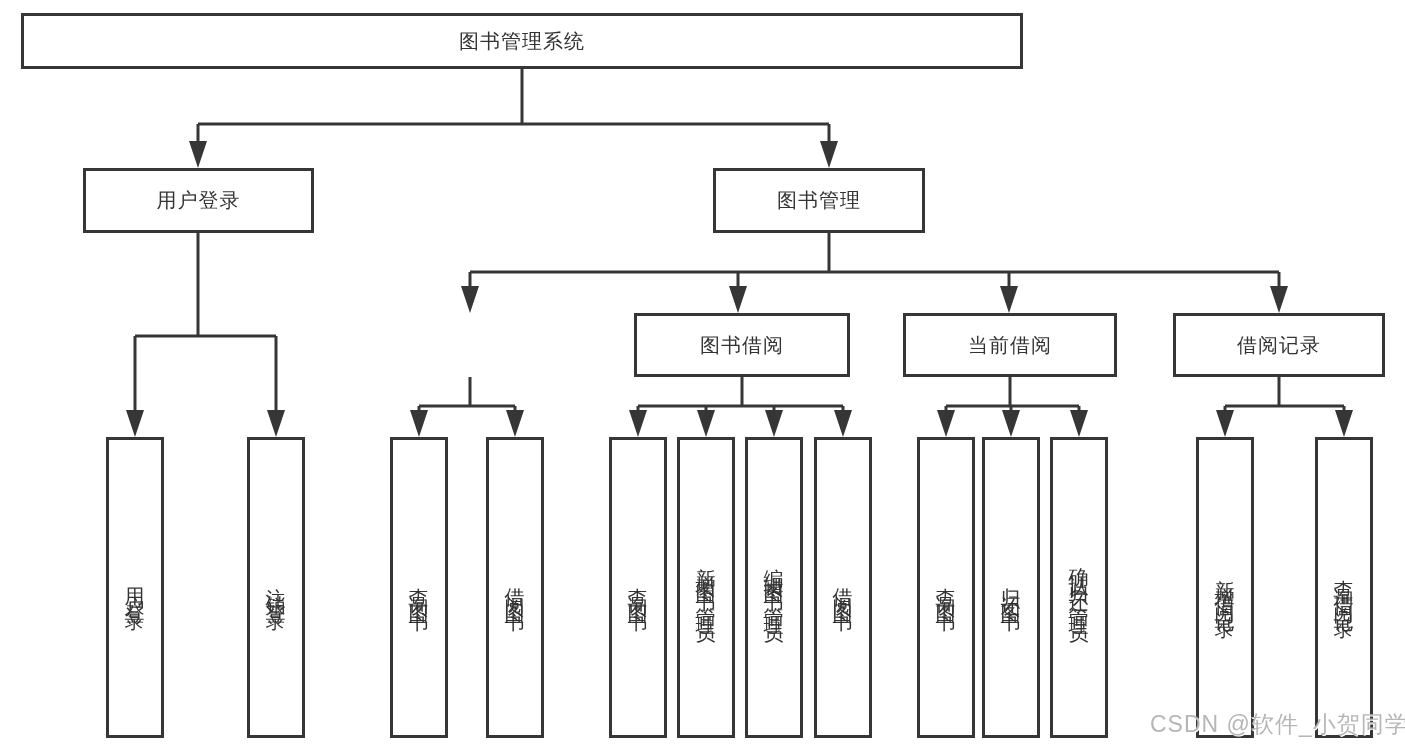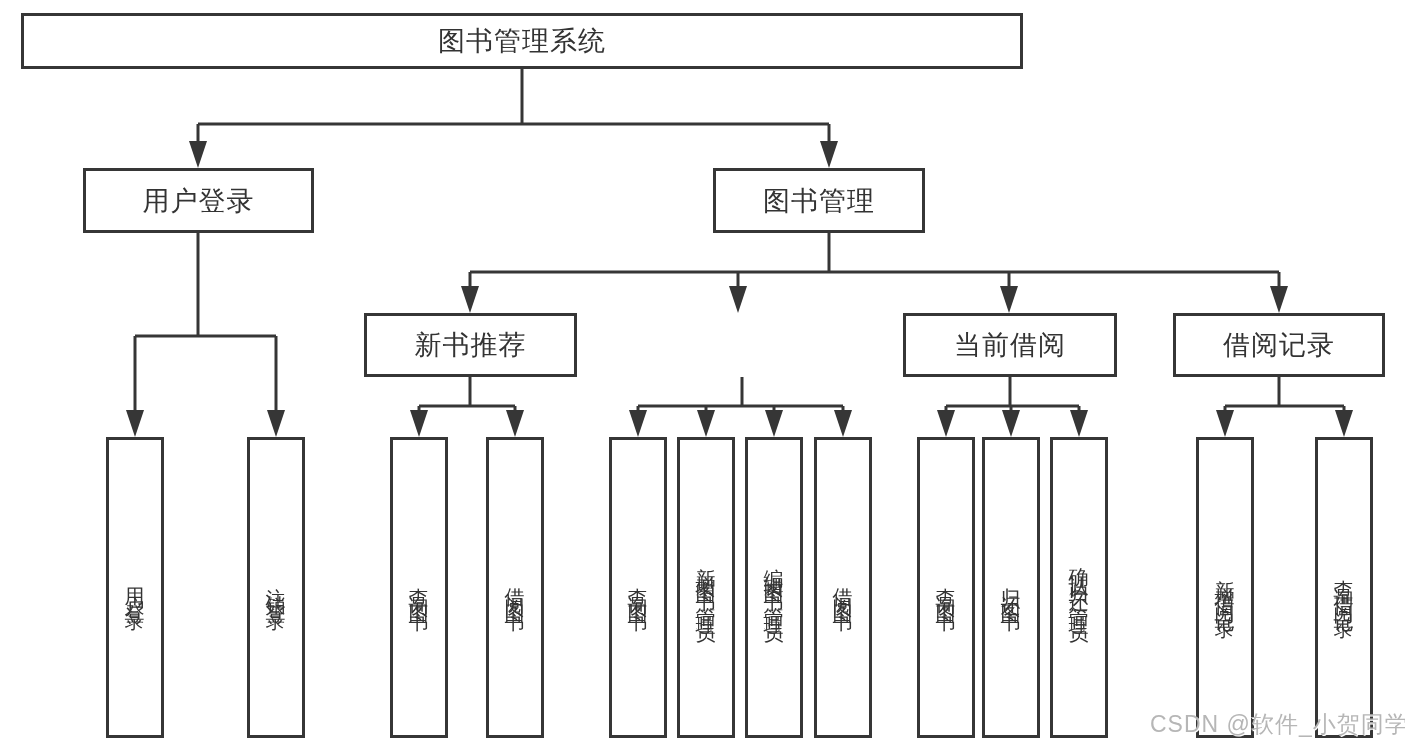--- a/index.html
+++ b/index.html
@@ -29,21 +29,21 @@
     position: absolute;
     box-sizing: border-box;
     background: #ffffff;
     border: 3px solid #363636;
     display: flex;
     align-items: center;
     justify-content: center;
     z-index: 2;
   }
   .node .h-label {
-    font-size: 27px;
+    font-size: 20px;
     letter-spacing: 1px;
     color: #333333;
     white-space: nowrap;
   }
   .leaf .v-label {
     writing-mode: vertical-lr;
     text-orientation: mixed;
     font-size: 20px;
     letter-spacing: 8px;
     color: #333333;
@@ -149,22 +149,22 @@
     <span class="h-label">图书管理系统</span>
   </div>
 
   <div class="node" style="left:83px; top:168px; width:231px; height:65px;">
     <span class="h-label">用户登录</span>
   </div>
   <div class="node" style="left:713px; top:168px; width:212px; height:65px;">
     <span class="h-label">图书管理</span>
   </div>
 
-  <div class="node" style="left:364px; top:313px; width:213px; height:64px;">
-    <span class="h-label">新书推荐</span>
+  <div class="node" style="left:634px; top:313px; width:216px; height:64px;">
+    <span class="h-label">图书借阅</span>
   </div>
   <div class="node" style="left:903px; top:313px; width:214px; height:64px;align-items:center;">
     <span class="h-label">当前借阅</span>
   </div>
   <div class="node" style="left:1173px; top:313px; width:212px; height:64px;">
     <span class="h-label">借阅记录</span>
   </div>
 
   <div class="node leaf" style="left:106px; top:437px; width:58px; height:301px;">
     <span class="v-label">用户登录</span>

